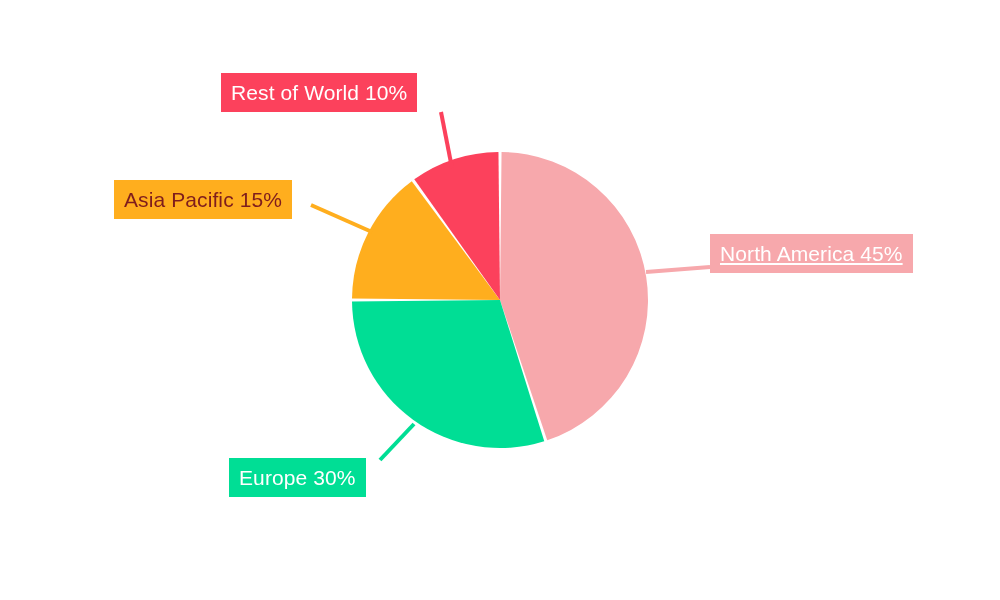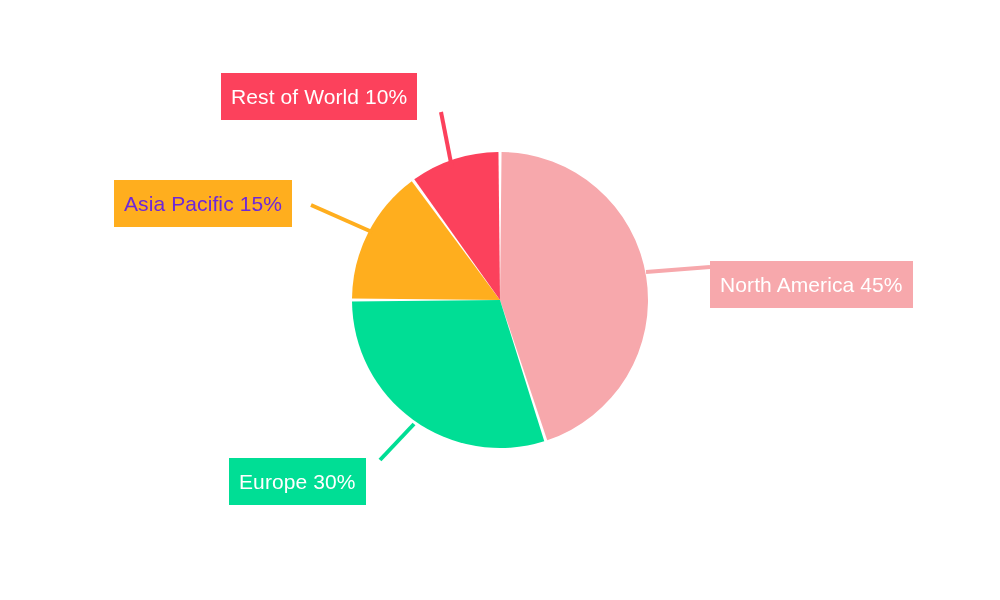--- a/index.html
+++ b/index.html
@@ -35,23 +35,23 @@
     display: flex;
     align-items: center;
     justify-content: center;
     color: #ffffff;
     font-family: "Liberation Sans", sans-serif;
     font-size: 21px;
     line-height: 1;
     white-space: nowrap;
     letter-spacing: 0.1px;
     padding: 0 10px;
-    height: 47px;
+    height: 39px;
   }
-  #label-north-america { left: 710px; top: 261px; }
+  #label-north-america { left: 710px; top: 234px; text-decoration: underline; }
   #label-europe        { left: 229px; top: 458px; }
   #label-asia-pacific  { left: 114px; top: 180px; }
   #label-rest-of-world { left: 221px; top: 73px; }
 </style>
 </head>
 <body style="background: rgb(255, 255, 255);">
 
 <div id="chart-root">
 
   <svg class="pie-svg" viewBox="0 0 1000 600">
@@ -66,17 +66,17 @@
       <line id="leader-europe" stroke-width="4" stroke-linecap="butt" x1="414" y1="424" x2="380" y2="460" stroke="#00de95"></line>
       <line id="leader-asia-pacific" stroke-width="4" stroke-linecap="butt" x1="372" y1="232" x2="311" y2="205" stroke="#ffae1e"></line>
       <line id="leader-rest-of-world" stroke-width="4" stroke-linecap="butt" x1="452" y1="168" x2="441" y2="112" stroke="#fc415c"></line>
     </g>
   </svg>
 
   <div class="label-box" id="label-north-america" style="background: rgb(247, 168, 172); color: rgb(255, 255, 255);">North America 45%</div>
 
   <div class="label-box" id="label-europe" style="background: rgb(0, 222, 149); color: rgb(255, 255, 255); text-align: center;">Europe 30%</div>
 
-  <div class="label-box" id="label-asia-pacific" style="background: rgb(255, 174, 30); color: #6d28d9;">Asia Pacific 15%</div>
+  <div class="label-box" id="label-asia-pacific" style="background: rgb(255, 174, 30); color: #7f1d1d;">Asia Pacific 15%</div>
 
   <div class="label-box" id="label-rest-of-world" style="background: rgb(252, 65, 92); color: rgb(255, 255, 255);">Rest of World 10%</div>
 
 </div>
 
 </body></html>

